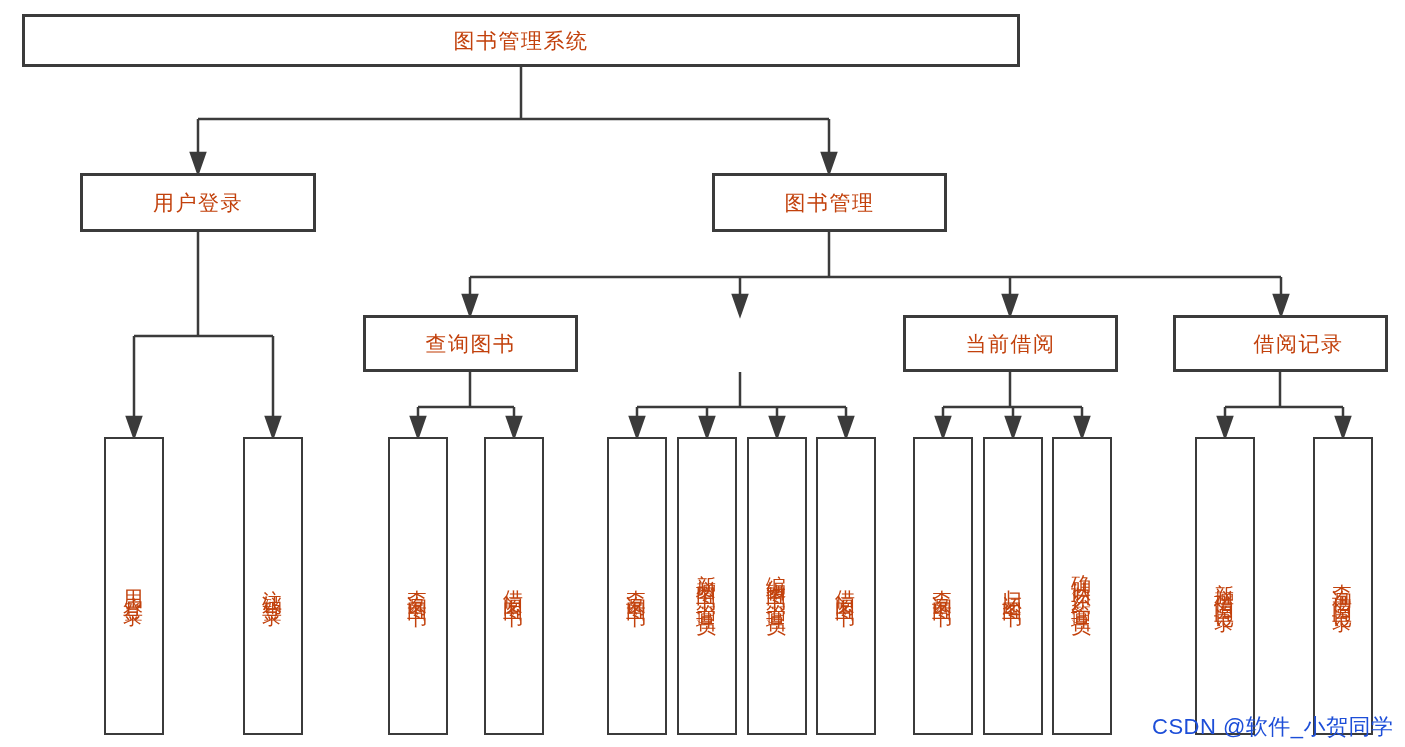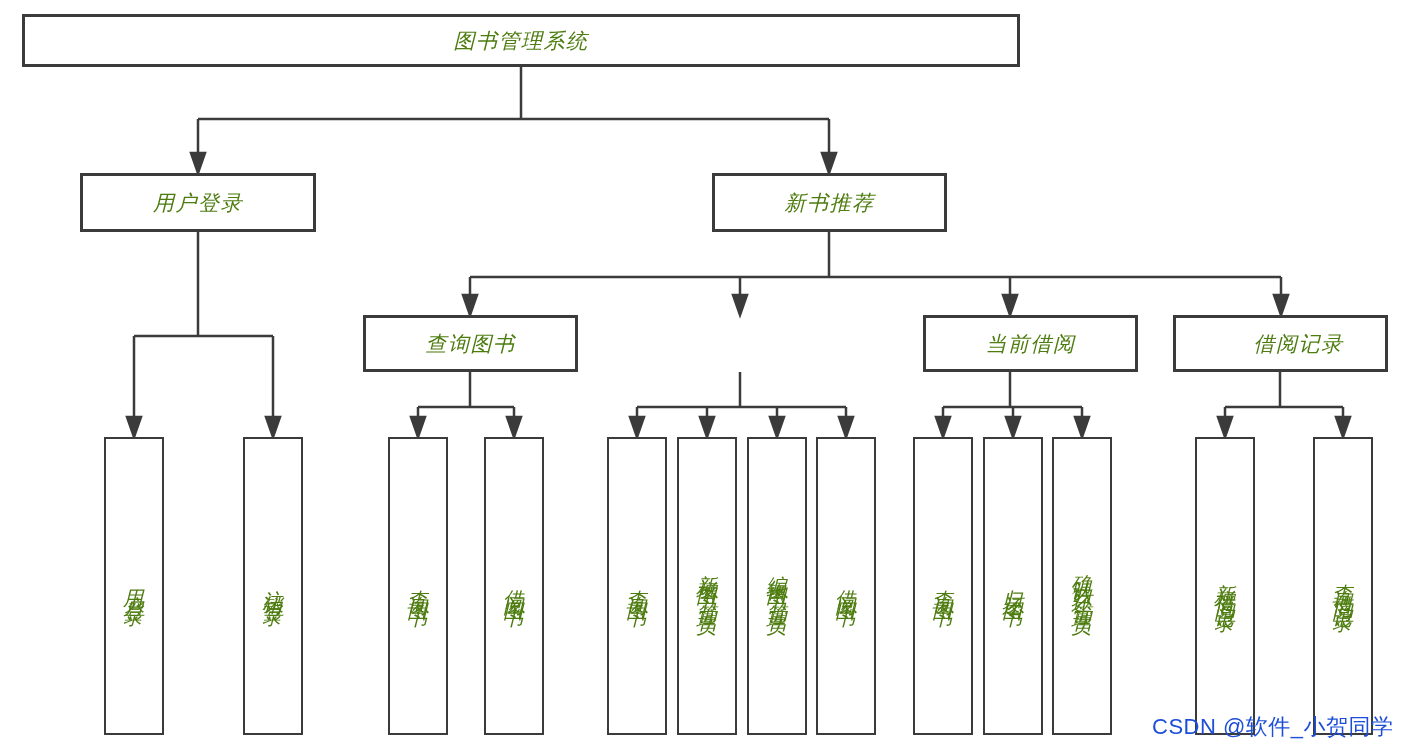--- a/index.html
+++ b/index.html
@@ -10,38 +10,37 @@
     background: #ffffff;
     font-family: "Liberation Sans", "DejaVu Sans", sans-serif;
     overflow: hidden;
   }
   .wires { position: absolute; left: 0; top: 0; z-index: 1; }
   .box {
     position: absolute;
     box-sizing: border-box;
     background: #ffffff;
     border: 3px solid #3b3b3b;
-    color: #4d7c0f;
+    color: #c2410c;
     display: flex;
     align-items: center;
     justify-content: center;
     font-size: 21px;
     letter-spacing: 1.5px;
     z-index: 2;
     white-space: nowrap;
-    font-style: italic;
   }
   .n-root { left: 22px;  top: 14px;  width: 998px; height: 53px; }
   .n-l2   { top: 173px; height: 59px; }
   .n-login{ left: 80px;  width: 236px; }
   .n-mgmt { left: 712px; width: 235px; }
   .n-l3   { top: 315px; width: 215px; height: 57px; }
   .n-recommend { left: 363px; }
   .n-borrow    { left: 633px; }
-  .n-current   { left: 903px; margin-left: 20px; }
+  .n-current   { left: 903px; }
   .n-record    { left: 1173px; padding-left: 36px; }
   .leaf {
     top: 437px; width: 60px; height: 298px;
     border-width: 2.5px;
     writing-mode: vertical-rl;
     text-orientation: mixed;
     font-size: 20px;
     letter-spacing: 6px;
     white-space: normal;
   }
@@ -132,21 +131,21 @@
     <line x1="1225" y1="407" x2="1343" y2="407"></line>
     <line x1="1225" y1="407" x2="1225" y2="423"></line>
     <polygon points="1218,417 1232,417 1225,437"></polygon>
     <line x1="1343" y1="407" x2="1343" y2="423"></line>
     <polygon points="1336,417 1350,417 1343,437"></polygon>
   </svg>
 
   <div class="box n-root">图书管理系统</div>
 
   <div class="box n-l2 n-login">用户登录</div>
-  <div class="box n-l2 n-mgmt">新书推荐</div>
+  <div class="box n-l2 n-mgmt">图书管理</div>
 
   <div class="box n-l3 n-recommend">查询图书</div>
   <div class="box n-l3 n-current">当前借阅</div>
   <div class="box n-l3 n-record">借阅记录</div>
 
   <div class="box leaf lf1">用户登录</div>
   <div class="box leaf lf2">注销登录</div>
 
   <div class="box leaf lf3">查询图书</div>
   <div class="box leaf lf4">借阅图书</div>

